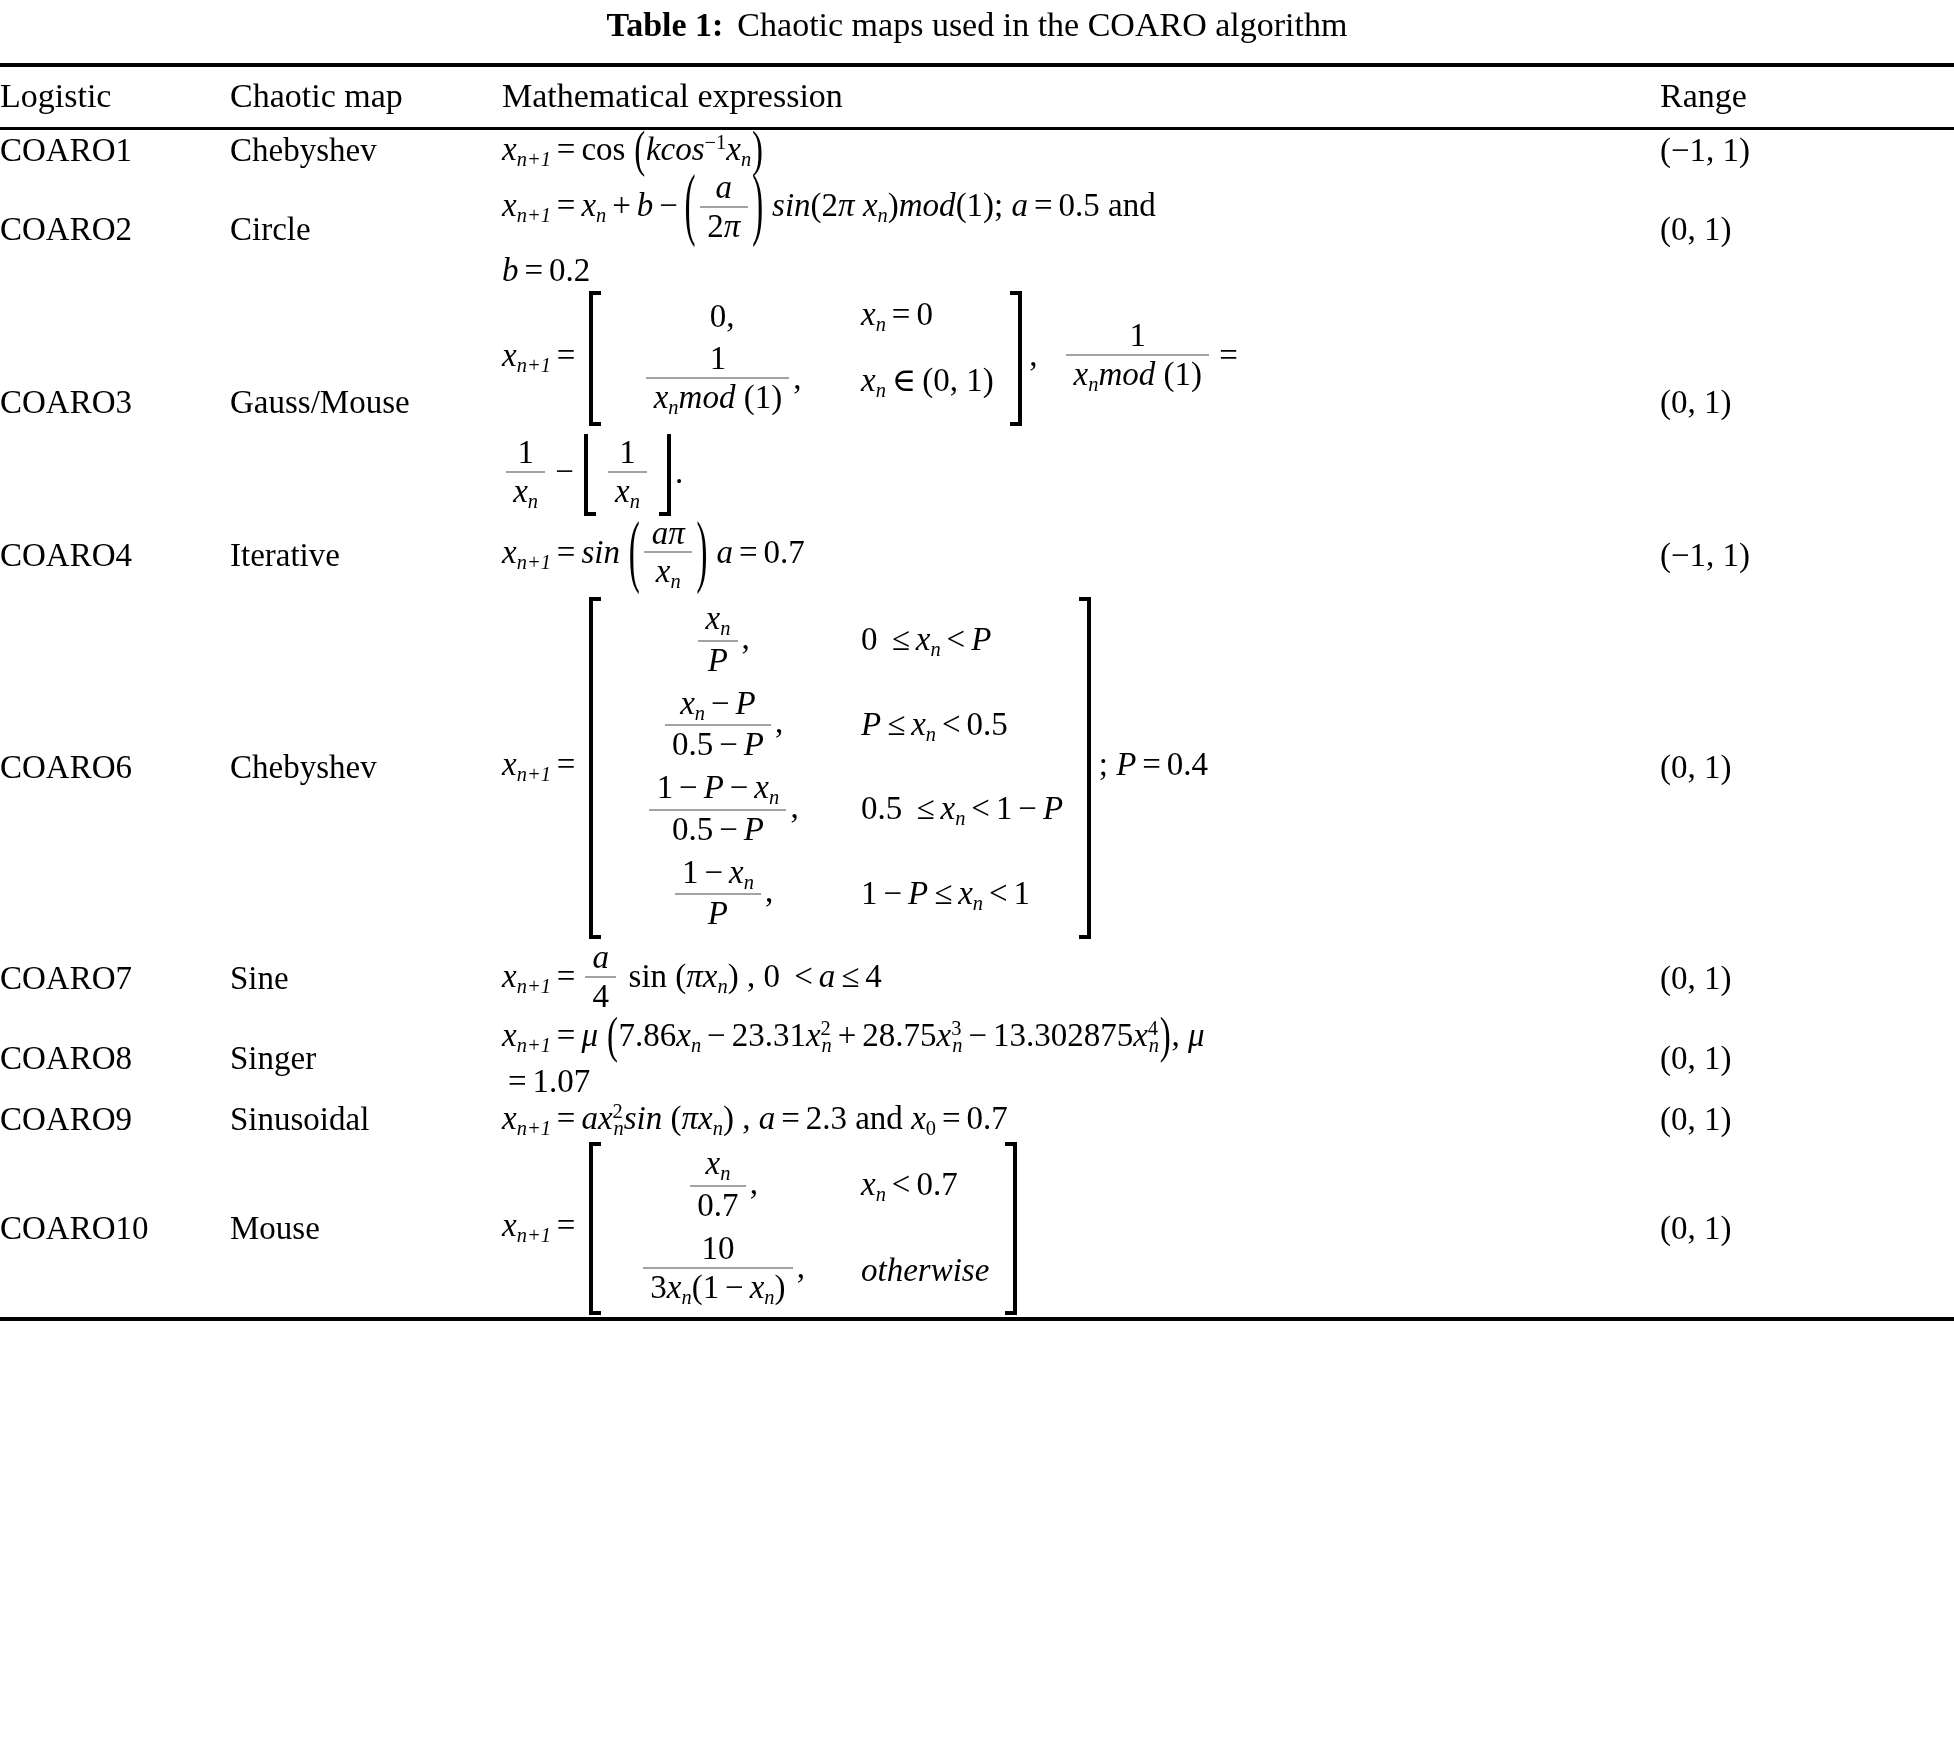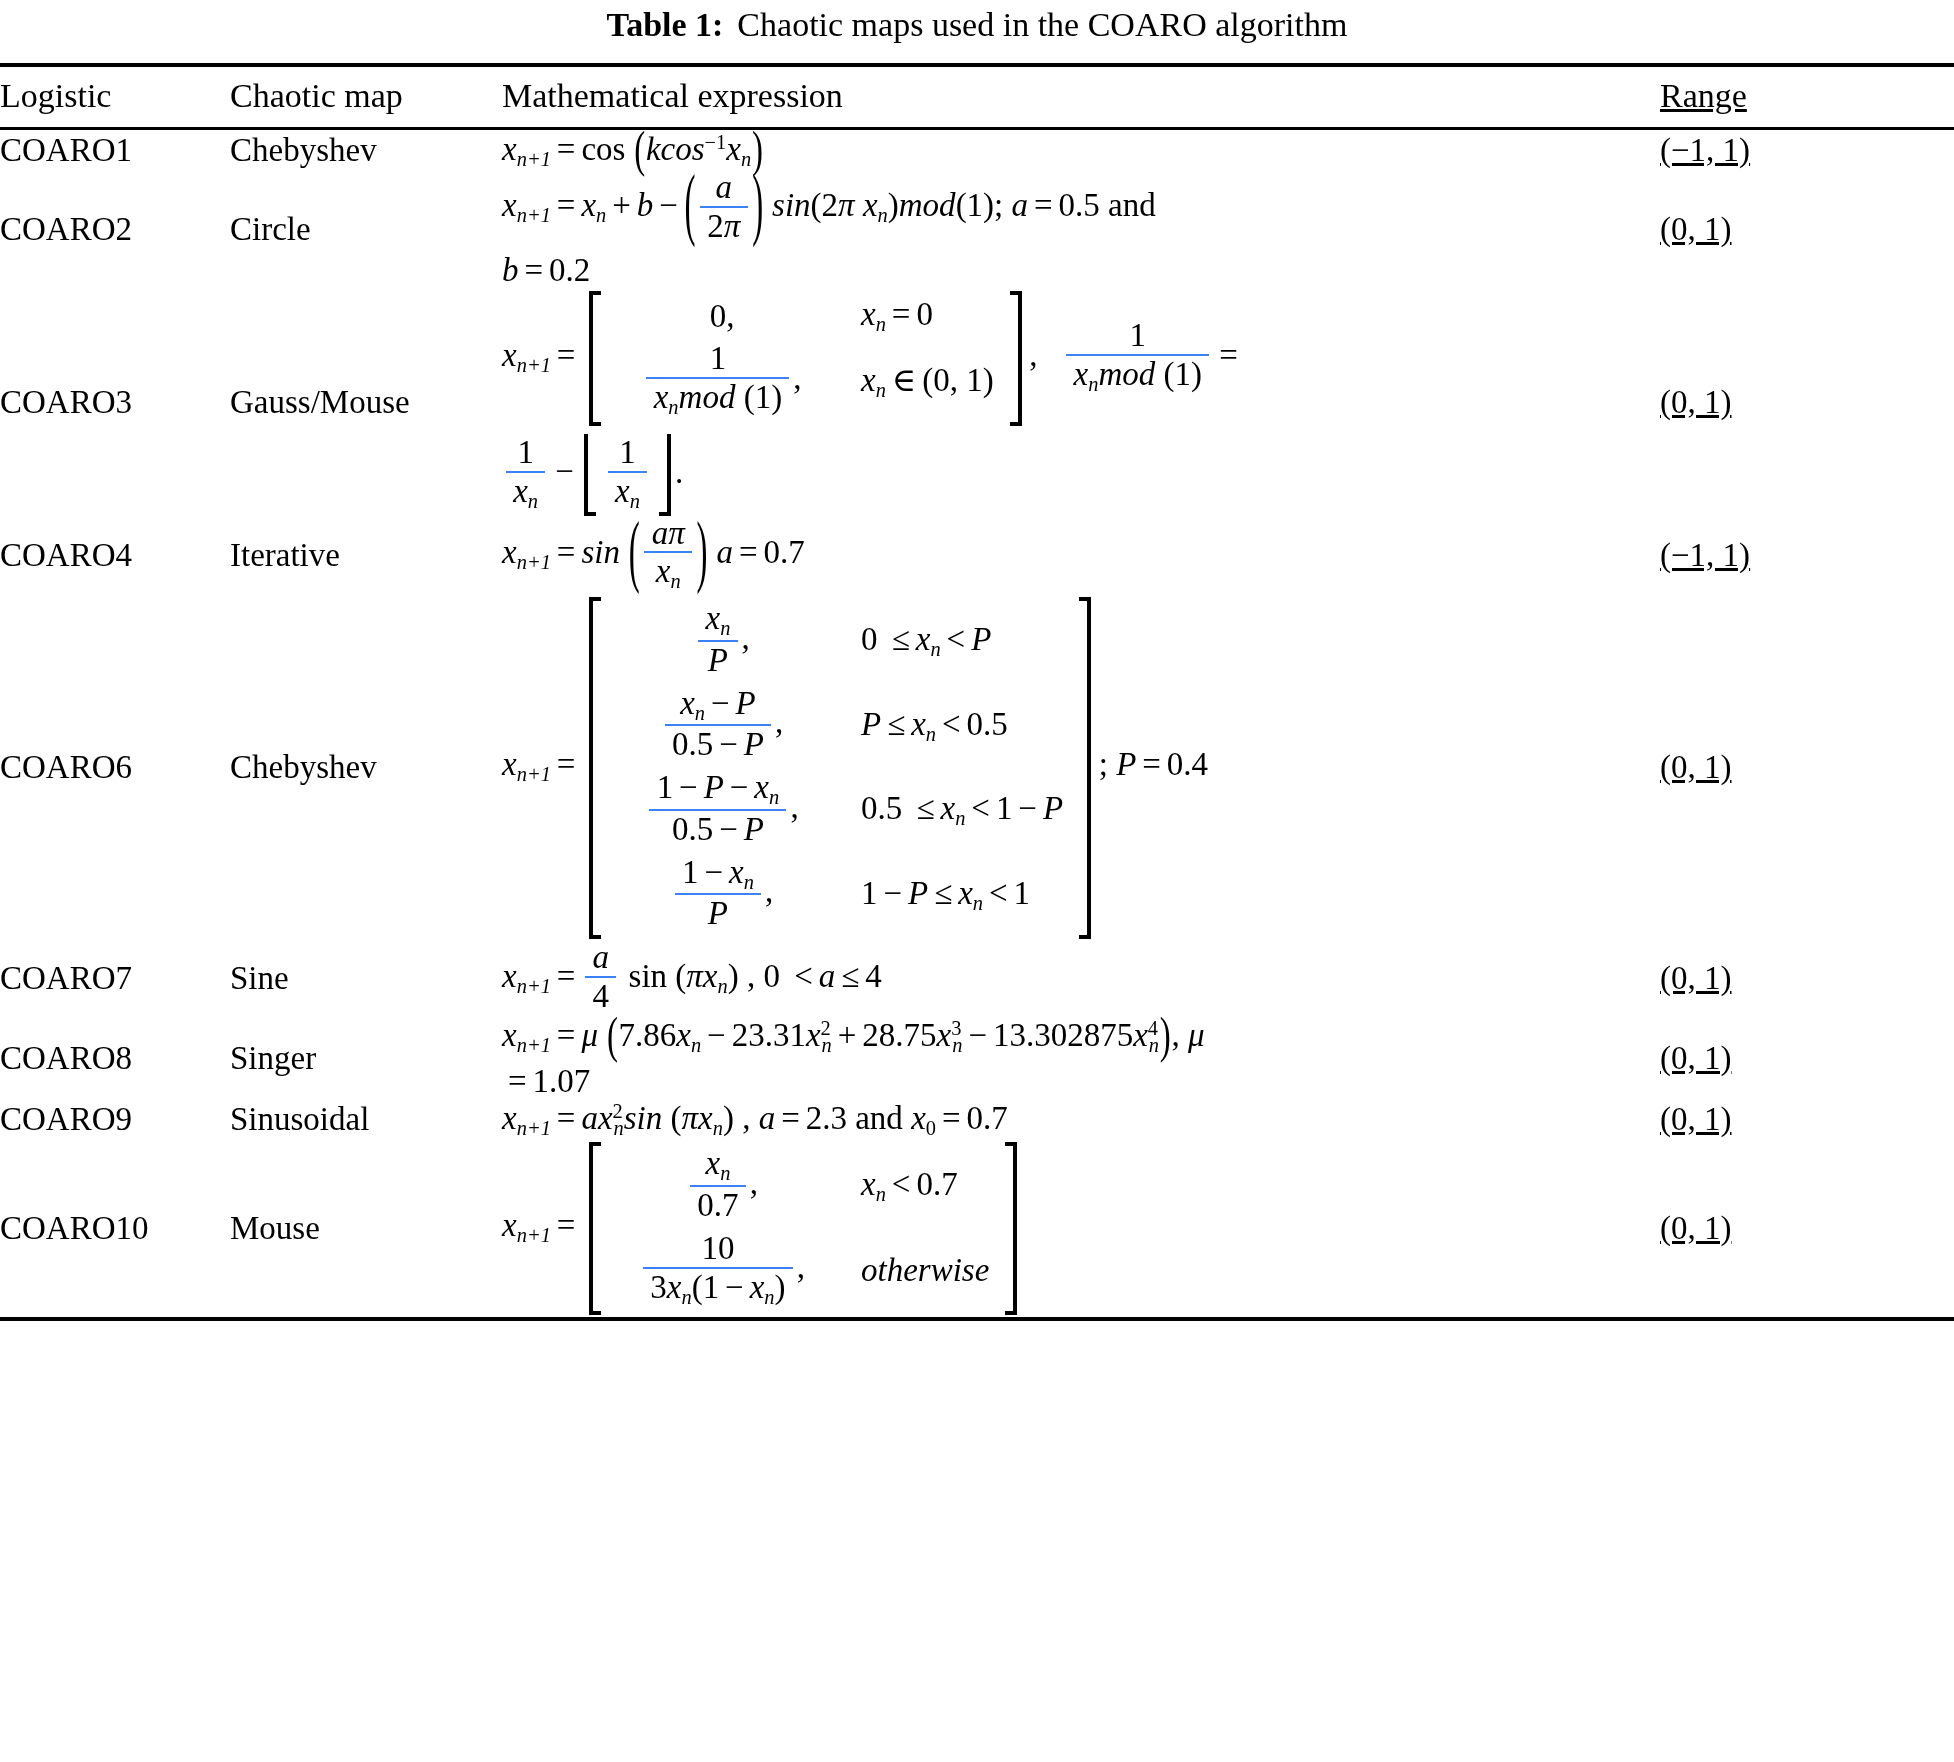--- a/index.html
+++ b/index.html
@@ -58,21 +58,20 @@
   }
   table.tbl thead th {
     font-weight: normal;
     font-size: 34px;
     padding: 10px 0 12px 0;
     vertical-align: bottom;
   }
   th.range-h, td.range {
     text-align: right;
     padding-right: 4px;
-    text-decoration: underline;
   }
   td.algo, td.cmap {
     white-space: nowrap;
     font-family: Liberation Serif, serif;
   }
   td.expr { padding: 2px 0; }
 
   
   .m        { font-family: "Liberation Serif","DejaVu Serif",serif; font-size: 33px; white-space: nowrap; }
   .mi       { font-style: italic; }
@@ -87,21 +86,21 @@
   .frac {
     display: inline-block;
     vertical-align: middle;
     text-align: center;
     line-height: 1.12;
     margin: 0 0.12em;
     position: relative;
     top: -0.05em;
   }
   .frac > .num { display: block; padding: 0 0.22em; }
-  .frac > .den { display: block; padding: 0 0.22em; border-top: 2px solid #3b82f6; }
+  .frac > .den { display: block; padding: 0 0.22em; border-top: 2px solid #a3a3a3; }
 
   
   .paren {
     display: inline-block;
     font-size: 1em;
     transform: scaleY(2.45);
     transform-origin: center;
     padding: 0 0.02em;
     position: relative;
     top: -0.02em;

